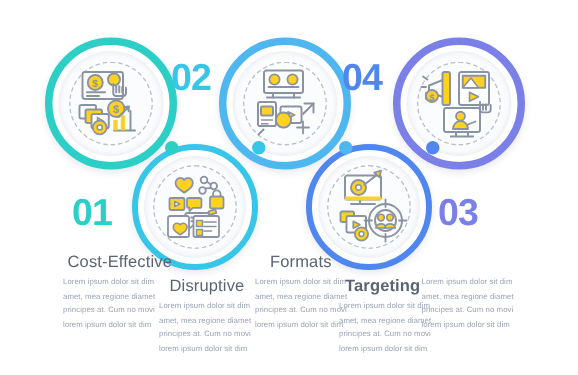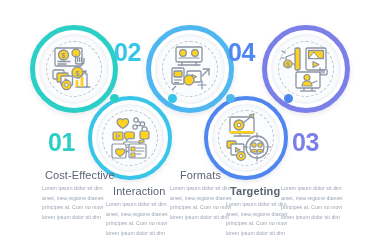--- a/index.html
+++ b/index.html
@@ -291,21 +291,21 @@
   <div class="dot" style="left:168px;top:94px;background:#37c6e8;"></div>
   <div class="dot" style="left:226px;top:94px;background:#4fb7f0;"></div>
   <div class="dot" style="left:284px;top:94px;background:#4f86ef;"></div>
 
   <div class="num" style="left:48px;top:130px;color:#2ccfc6;">01</div>
   <div class="num" style="left:114px;top:40px;color:#37c6e8;">02</div>
   <div class="num" style="left:228px;top:40px;color:#4f86ef;">04</div>
   <div class="num" style="left:292px;top:130px;color:#7b7fe8;">03</div>
 
   <div class="label" style="left:45px;top:170px;">Cost-Effective</div>
-  <div class="label" style="left:113px;top:186px;">Interaction</div>
+  <div class="label" style="left:113px;top:186px;">Disruptive</div>
   <div class="label" style="left:180px;top:170px;">Formats</div>
   <div class="label" style="left:230px;top:186px;font-weight:bold;">Targeting</div>
 
   <div class="body" style="left:42px;top:184px;">Lorem ipsum dolor sit dim amet, mea regione diamet principes at. Cum no movi lorem ipsum dolor sit dim</div>
   <div class="body" style="left:106px;top:200px;">Lorem ipsum dolor sit dim amet, mea regione diamet principes at. Cum no movi lorem ipsum dolor sit dim</div>
   <div class="body" style="left:170px;top:184px;">Lorem ipsum dolor sit dim amet, mea regione diamet principes at. Cum no movi lorem ipsum dolor sit dim</div>
   <div class="body" style="left:226px;top:200px;">Lorem ipsum dolor sit dim amet, mea regione diamet principes at. Cum no movi lorem ipsum dolor sit dim</div>
   <div class="body" style="left:281px;top:184px;">Lorem ipsum dolor sit dim amet, mea regione diamet principes at. Cum no movi lorem ipsum dolor sit dim</div>
 
 </div>

